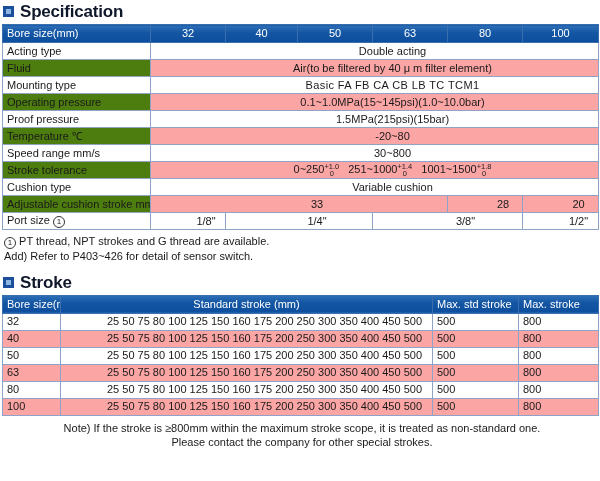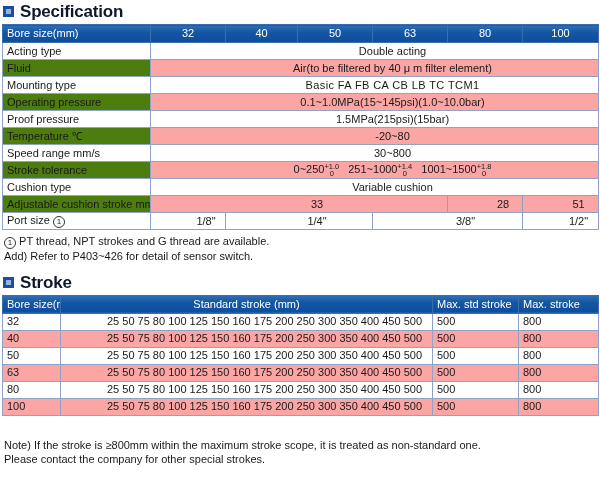--- a/index.html
+++ b/index.html
@@ -122,21 +122,21 @@
     top: -0.5px;
   }
 
   
   .notes {
     margin: 4px 0 0 4px;
     font-size: 11px;
     line-height: 14.5px;
   }
   .note-line { white-space: nowrap; }
-  .stroke-notes { margin-top: 22px; }
+  .stroke-notes { margin-top: 5px; text-align: center; }
 
   .mount-spread { letter-spacing: 0.4px; }
 </style>
 </head>
 <body>
 
 <div class="page">
 
   <div class="section-head sec-spec">
     <span class="bullet"></span>
@@ -215,21 +215,21 @@
 
       <tr>
         <td class="rowlabel">Cushion type</td>
         <td class="ctr" colspan="6">Variable cushion</td>
       </tr>
 
       <tr class="alt" id="cushion-row">
         <td class="rowlabel">Adjustable cushion stroke mm</td>
       <td class="ctr" colspan="4">33</td>
           <td class="ctr" colspan="1">28</td>
-          <td class="ctr" colspan="1">51</td>
+          <td class="ctr" colspan="1">20</td>
         </tr>
 
       <tr id="port-row">
         <td class="rowlabel"><span>Port size </span><span class="circled">1</span></td>
       <td class="ctr" colspan="1">1/8"</td>
           <td class="ctr" colspan="2">1/4"</td>
           <td class="ctr" colspan="2">3/8"</td>
           <td class="ctr" colspan="1">1/2"</td>
         </tr>
     </tbody>

